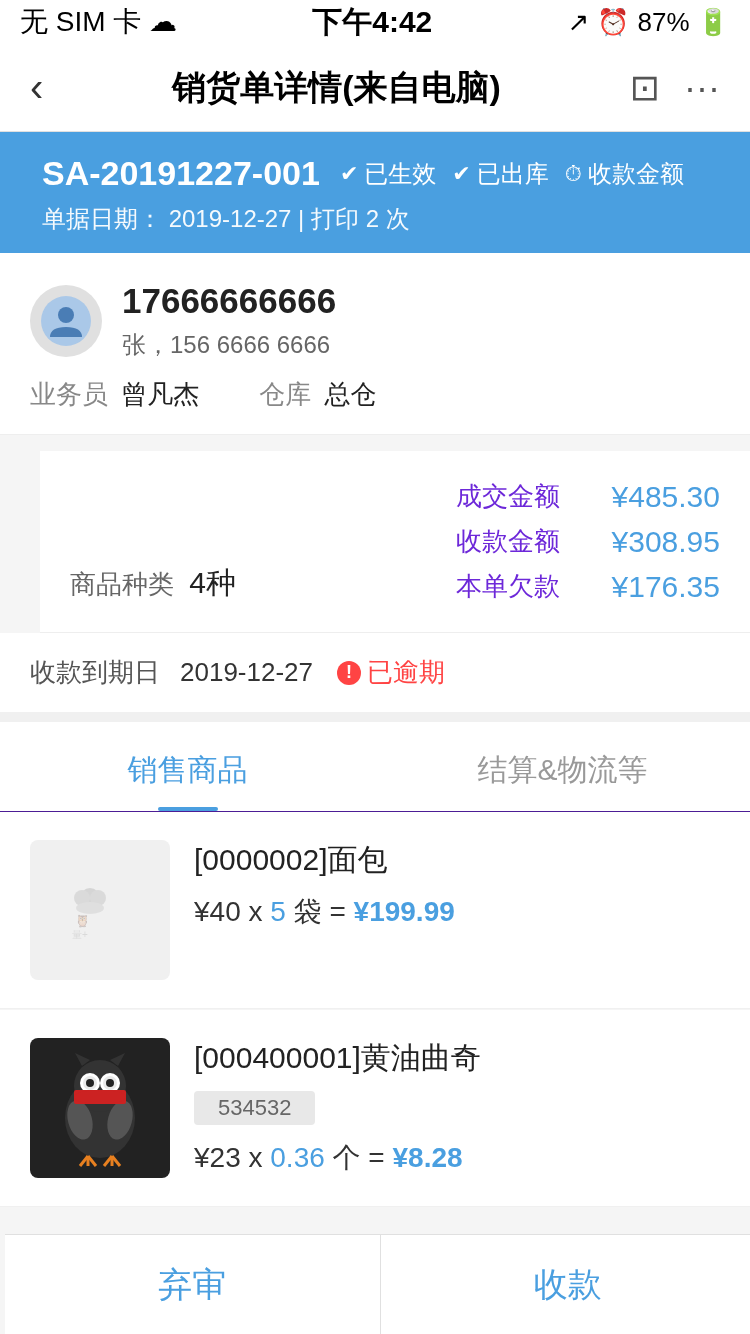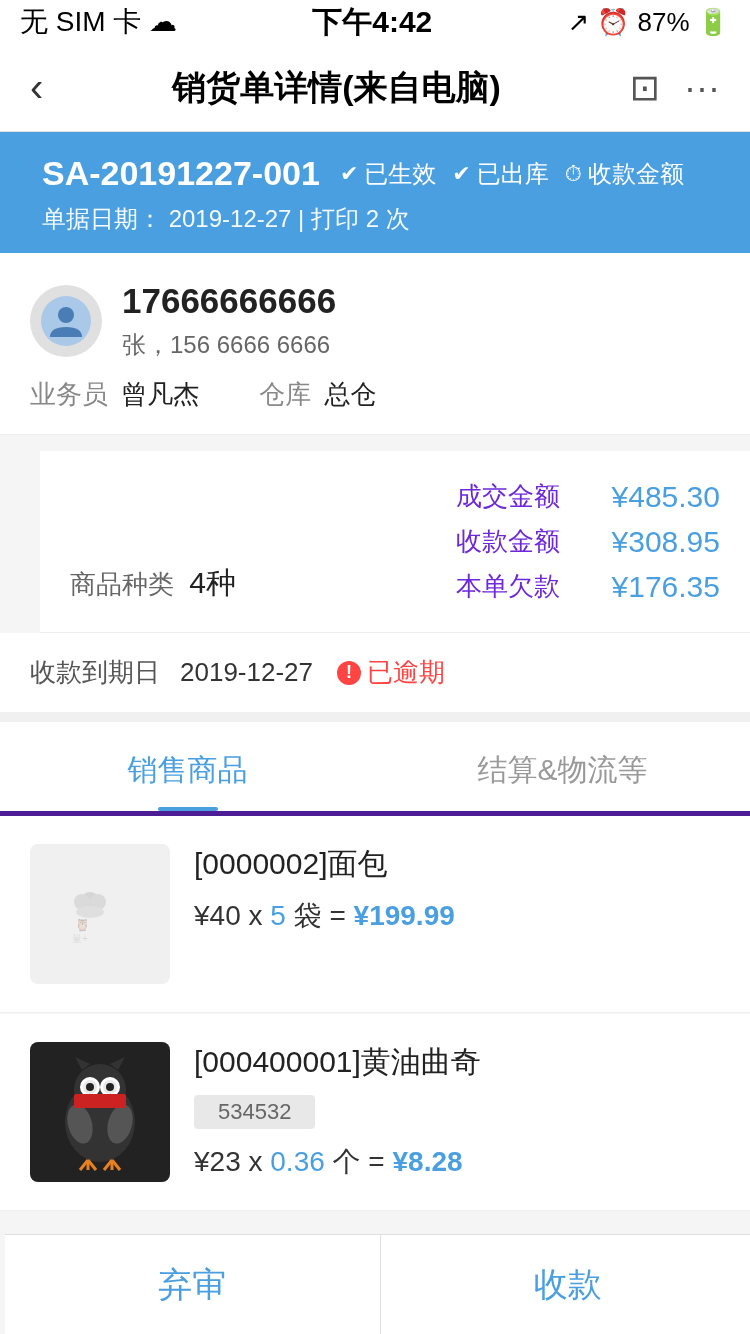--- a/index.html
+++ b/index.html
@@ -227,21 +227,21 @@
       justify-content: center;
       color: white;
       font-size: 18px;
       font-weight: 700;
     }
 
     
     .tabs-section {
       background: #fff;
       display: flex;
-      border-bottom: 5px solid #4c1d95;
+      border-bottom: 1px solid #4c1d95;
     }
     .tab {
       flex: 1;
       text-align: center;
       padding: 28px 0 20px;
       font-size: 30px;
       color: #999;
       cursor: pointer;
       position: relative;
     }

